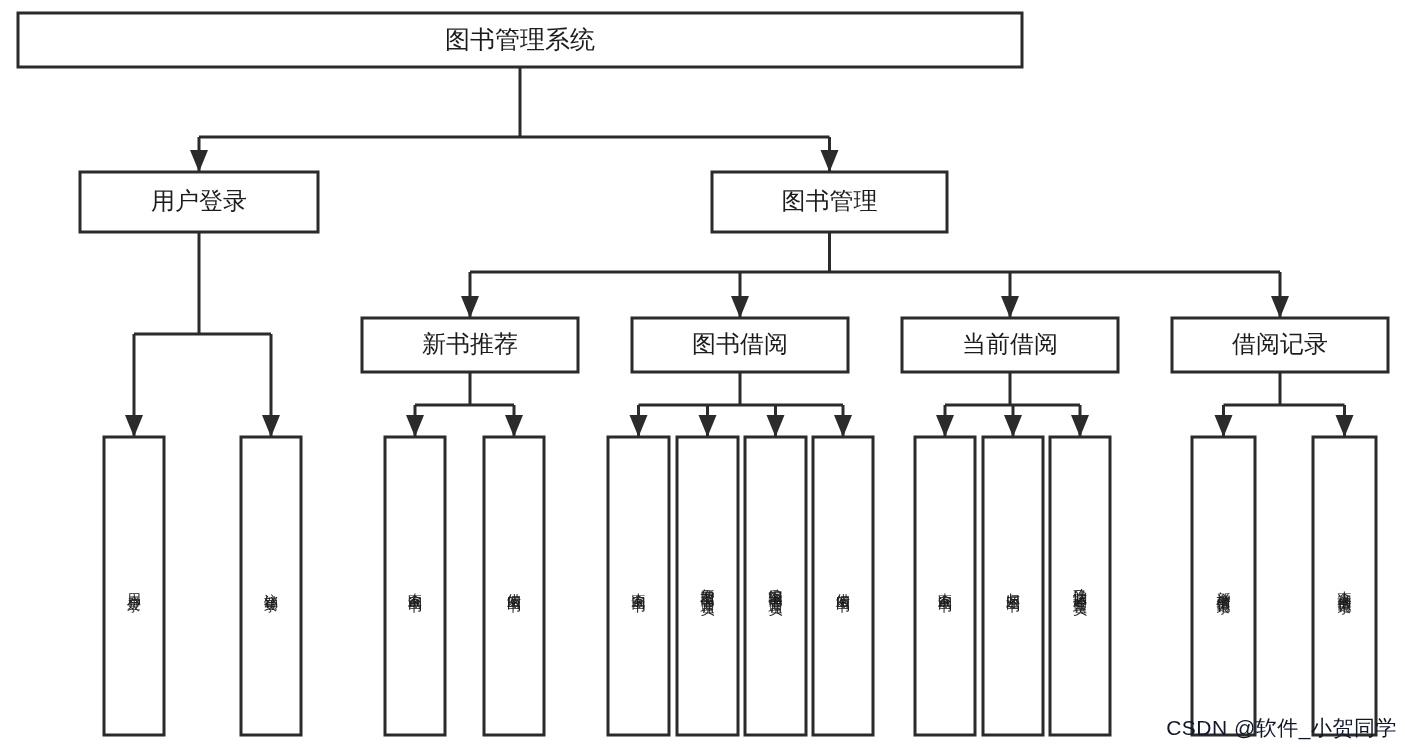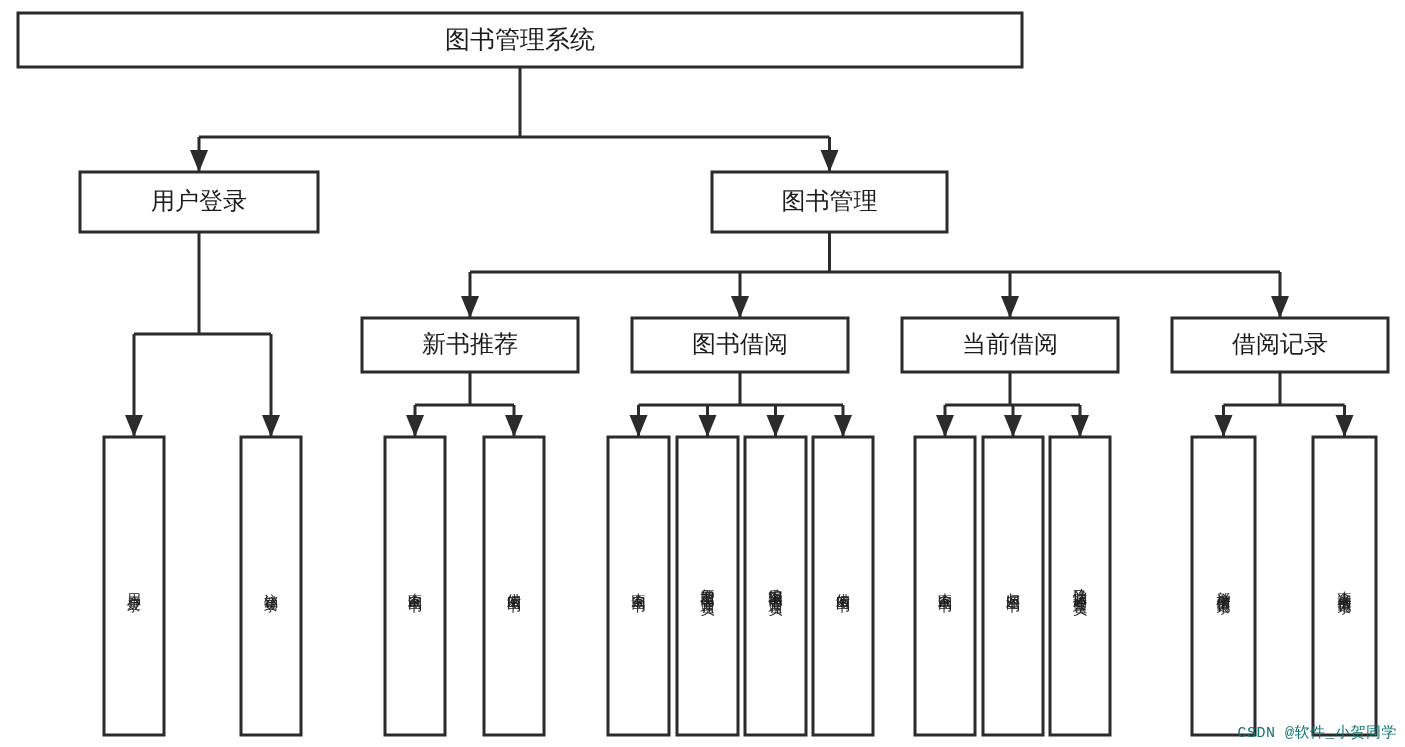--- a/index.html
+++ b/index.html
@@ -67,23 +67,23 @@
     align-items: center;
     justify-content: center;
     text-align: center;
     white-space: nowrap;
     pointer-events: none;
   }
   .watermark {
     position: absolute;
     right: 8px;
     bottom: 5px;
-    font-family: Liberation Mono, monospace;
-    font-size: 15px;
-    color: #0f766e;
+    font-family: Liberation Sans, sans-serif;
+    font-size: 21px;
+    color: #0f172a;
     white-space: nowrap;
     letter-spacing: 0.5px;
   }
 </style>
 </head>
 <body>
 
 <div id="diagram-root">
 
   <svg id="tree-svg" viewBox="0 0 1405 747">

